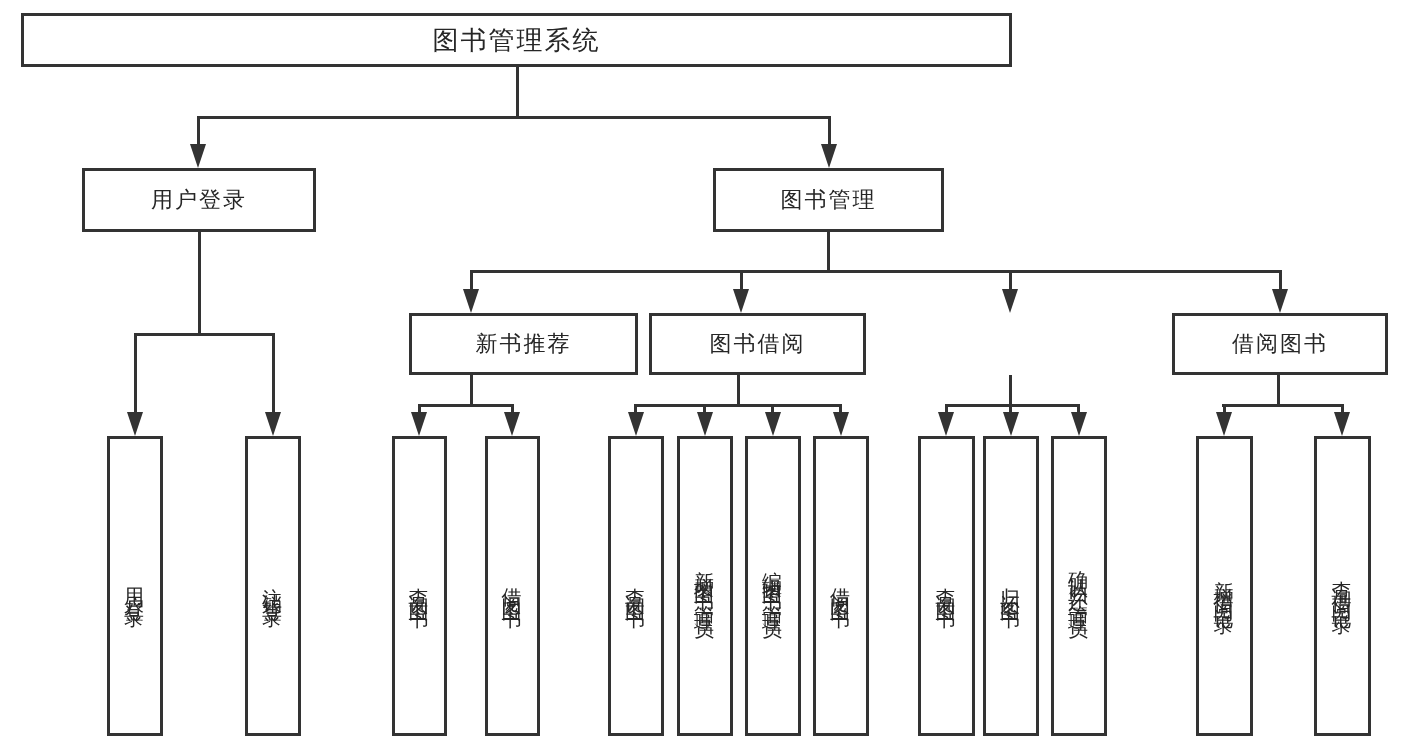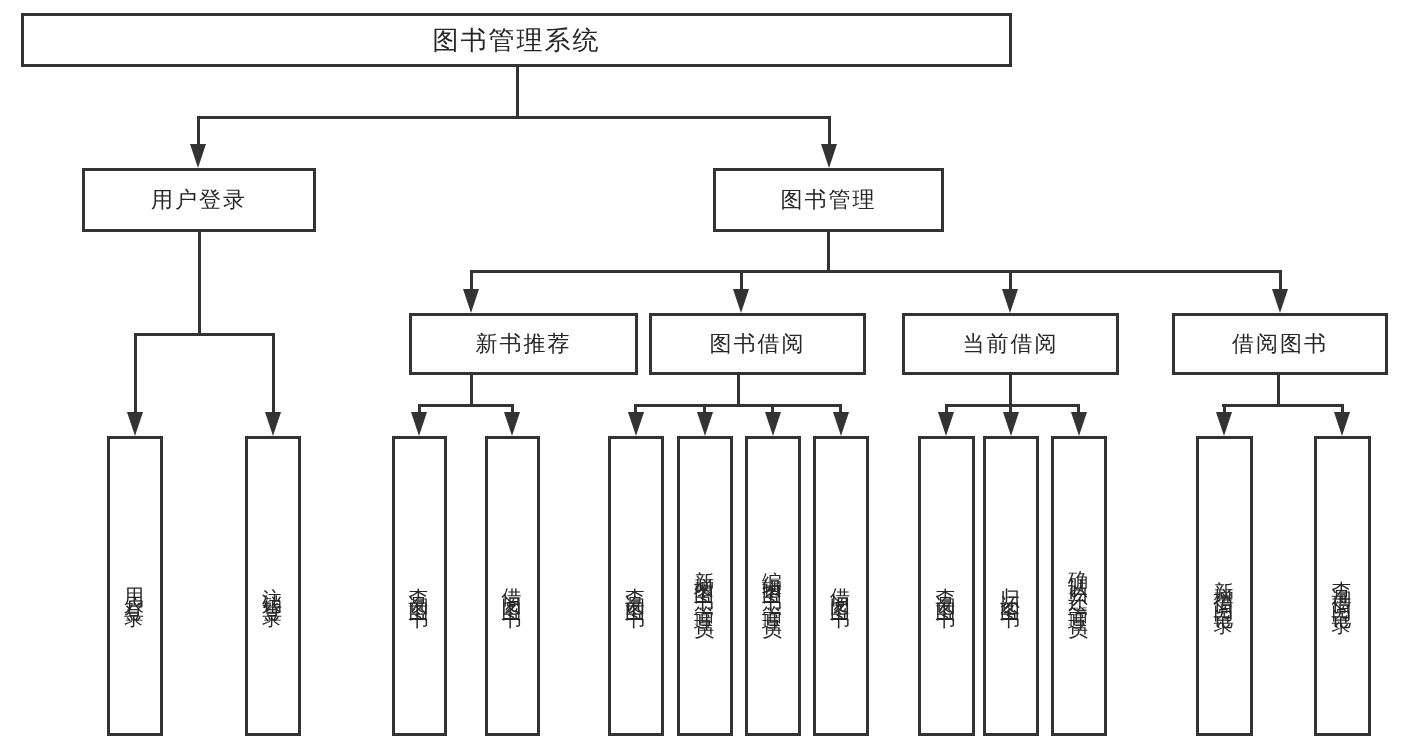--- a/index.html
+++ b/index.html
@@ -48,21 +48,20 @@
   <div class="node root" style="left:21px;top:13px;width:991px;height:54px;">图书管理系统</div>
 
   <div class="node" style="left:82px;top:168px;width:234px;height:64px;">用户登录</div>
 
   <div class="node" style="left:713px;top:168px;width:231px;height:64px;">图书管理</div>
 
   <div class="node" style="left:379px;top:313px;width:229px;height:62px;margin-left:30px;">新书推荐</div>
 
   <div class="node" style="left:633px;top:313px;width:217px;height:62px;margin-left:16px;">图书借阅</div>
 
-  <div class="node" style="left:902px;top:313px;width:217px;height:62px;">当前借阅</div>
 
   <div class="node" style="left:1172px;top:313px;width:216px;height:62px;">借阅图书</div>
 
   <div class="leaf" style="left:107px;">用户登录</div>
   <div class="leaf" style="left:245px;">注销登录</div>
 
   <div class="leaf" style="left:392px;width:55px;">查询图书</div>
   <div class="leaf" style="left:485px;width:55px;">借阅图书</div>
 
   <div class="leaf" style="left:608px;">查询图书</div>

